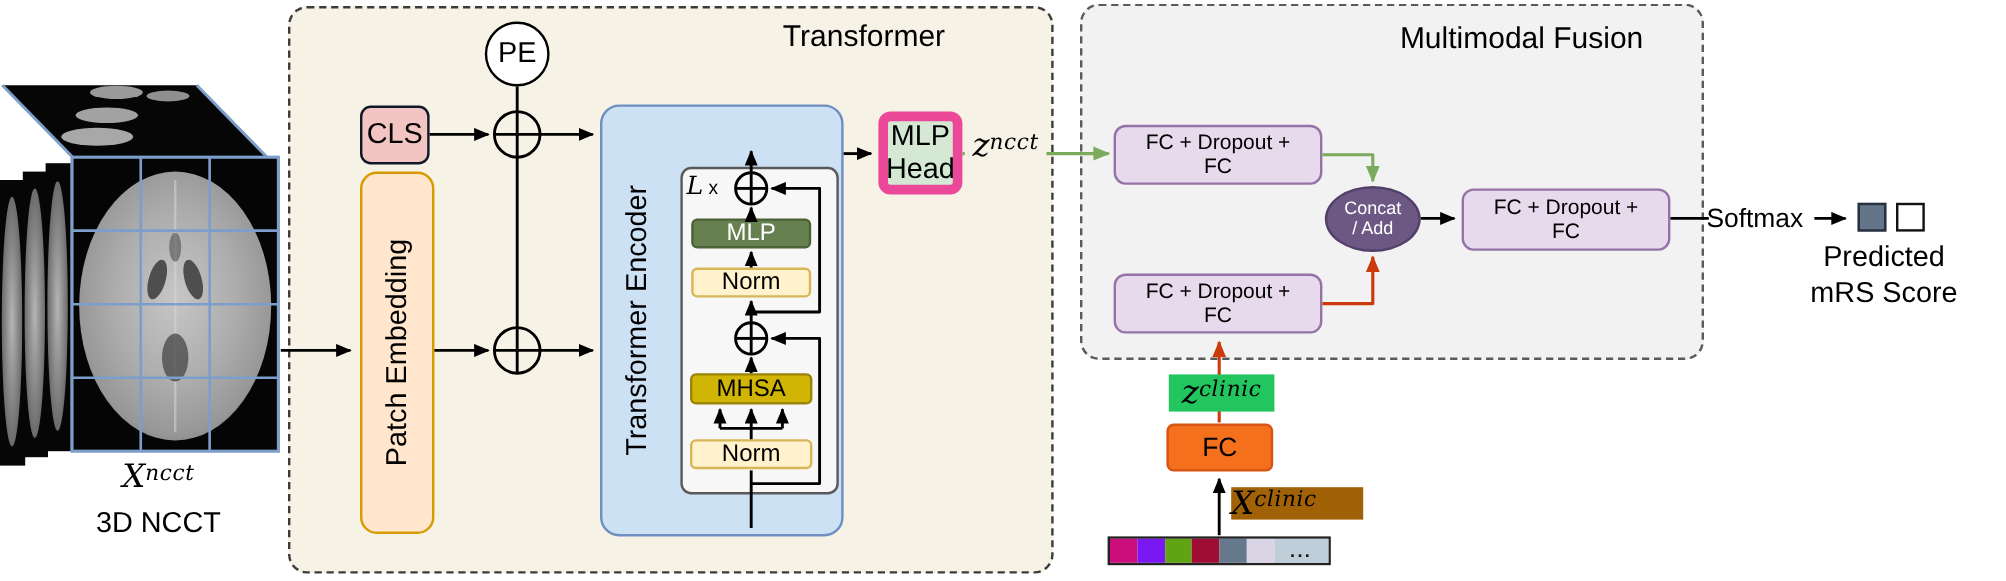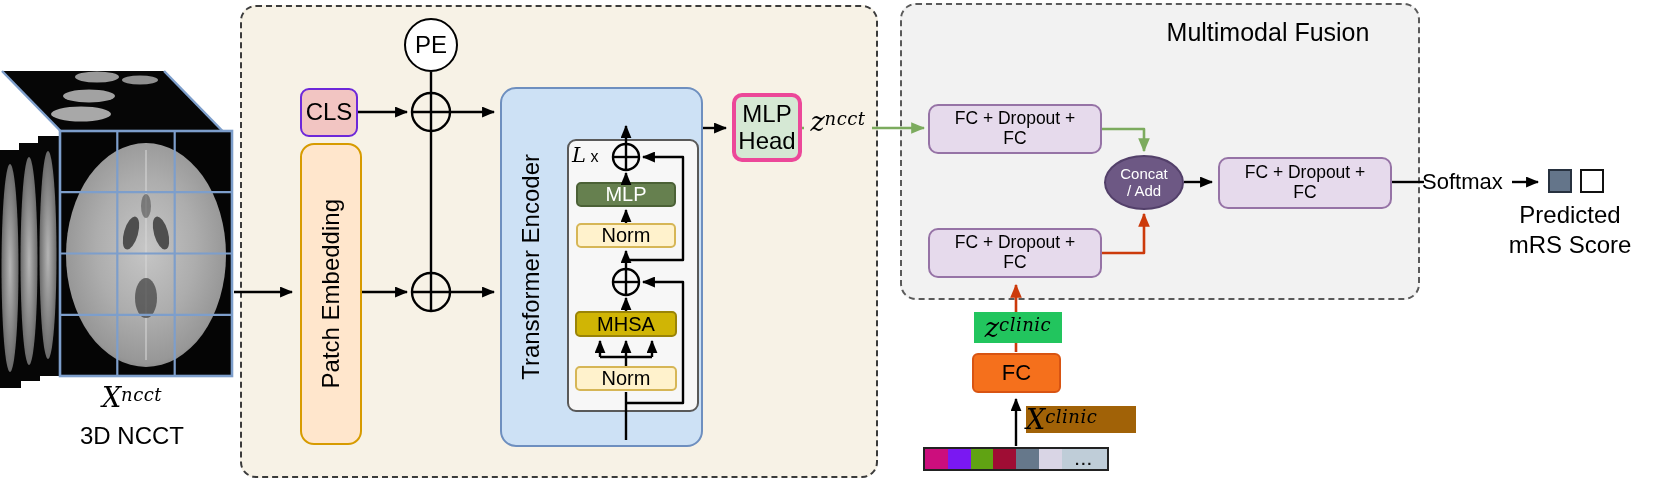--- a/index.html
+++ b/index.html
@@ -13,21 +13,21 @@
       background:#f7f2e6;border:2.5px dashed #3b3b3b;}
   .region.fusion{left:900px;top:3px;width:520px;height:297px;
       background:#f2f2f2;border:2px dashed #5a5a5a;}
 
   .region-title{font-size:25px;z-index:2;text-align:center;}
 
   
   .node{display:flex;align-items:center;justify-content:center;text-align:center;
         z-index:2;line-height:1.12;}
   .cls{left:300px;top:88px;width:58px;height:49px;background:#f2c5c2;
-       border:2px solid #6d28d9;border-radius:9px;font-size:24px;}
+       border:2px solid #0f172a;border-radius:9px;font-size:24px;}
   .patch{left:300px;top:143px;width:62px;height:302px;background:#ffe6cc;
        border:2px solid #d79b00;border-radius:14px;}
   .vtext{writing-mode:vertical-rl;transform:rotate(180deg);white-space:nowrap;}
   .patch .vtext{font-size:24px;}
   .pe-circle{left:404px;top:18px;width:54px;height:54px;border:2.5px solid #000;
        border-radius:50%;background:#fff;font-size:24px;z-index:2;
        display:flex;align-items:center;justify-content:center;}
   .encoder{left:500px;top:87px;width:203px;height:360px;background:#cde1f5;
        border:2px solid #6e8fbf;border-radius:16px;z-index:2;}
   .encoder-label{left:502px;top:92px;width:58px;height:350px;display:flex;
@@ -38,21 +38,21 @@
   .loop{left:572px;top:143px;z-index:3;font-size:16px;}
   .loop .lchar{font-family:"DejaVu Serif",serif;font-style:italic;font-size:21px;}
   .mlp{left:576px;top:182px;width:100px;height:25px;background:#66804f;
        border:2px solid #4b6136;border-radius:5px;color:#fff;font-size:20px;}
   .normbox{background:#fff2cc;border:2px solid #d6b656;border-radius:5px;font-size:20px;}
   .norm-top{left:576px;top:223px;width:100px;height:25px;}
   .mhsa{left:575px;top:311px;width:102px;height:26px;background:#d0b505;
        border:2px solid #9a8407;border-radius:5px;font-size:20px;}
   .norm-bottom{left:575px;top:366px;width:102px;height:25px;}
   .mlp-head{left:732px;top:93px;width:70px;height:69px;background:#d5e8d4;
-       border:4px solid #ec4899;border-radius:10px;font-size:24px;padding:0 6px;}
+       border:8px solid #ec4899;border-radius:10px;font-size:24px;padding:0 6px;}
 
   .fcbox{background:#e6daec;border:2px solid #9673a6;border-radius:10px;
        font-size:17.5px;padding:16px 22px;}
   .fc-top{left:928px;top:104px;width:174px;height:50px;}
   .fc-bottom{left:928px;top:228px;width:174px;height:50px;}
   .fc-out{left:1218px;top:157px;width:174px;height:52px;}
   .concat{left:1104px;top:155px;width:80px;height:55px;border-radius:50%;
        background:#6d5884;border:2px solid #53406a;color:#fff;font-size:15px;
        flex-direction:column;}
   .fc-clinic{left:972px;top:353px;width:89px;height:40px;background:#f5701c;
@@ -84,20 +84,21 @@
   svg.wires{position:absolute;left:0;top:0;z-index:3;pointer-events:none;}
 </style>
 </head>
 <body>
 
 <div class="canvas">
 
   <div class="abs region transformer"></div>
   <div class="abs region fusion"></div>
 
+  <div class="abs region-title" style="left:600px;top:16px;width:240px;">Transformer</div>
   <div class="abs region-title" style="left:1128px;top:18px;width:280px;">Multimodal Fusion</div>
 
   <div class="abs node cls">
     <span>CLS</span>
   </div>
   <div class="abs node patch">
     <span class="vtext">Patch Embedding</span>
   </div>
   <div class="abs pe-circle">
     <span>PE</span>

